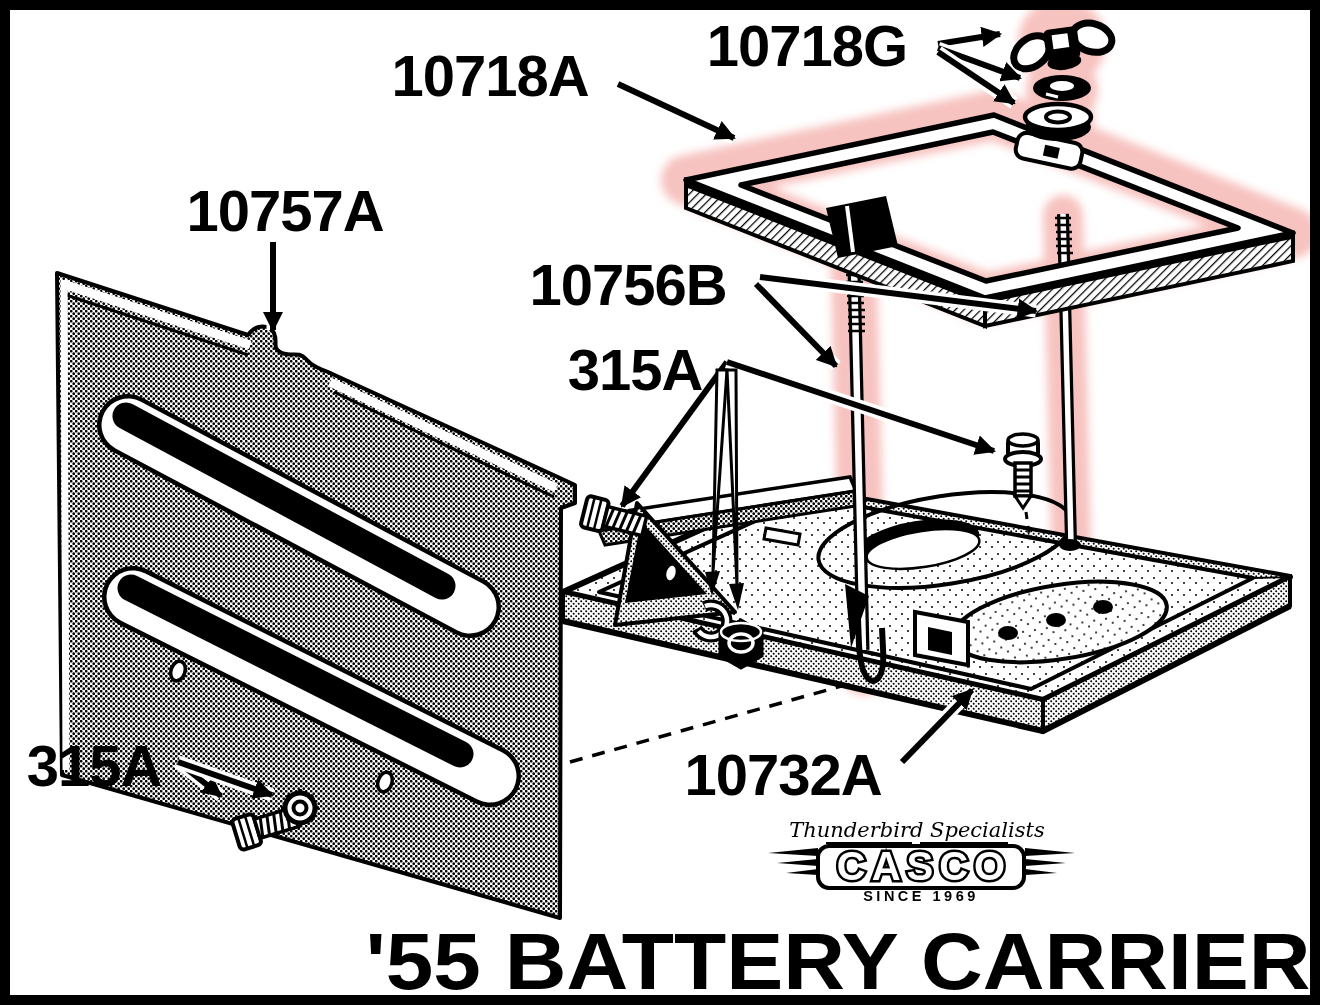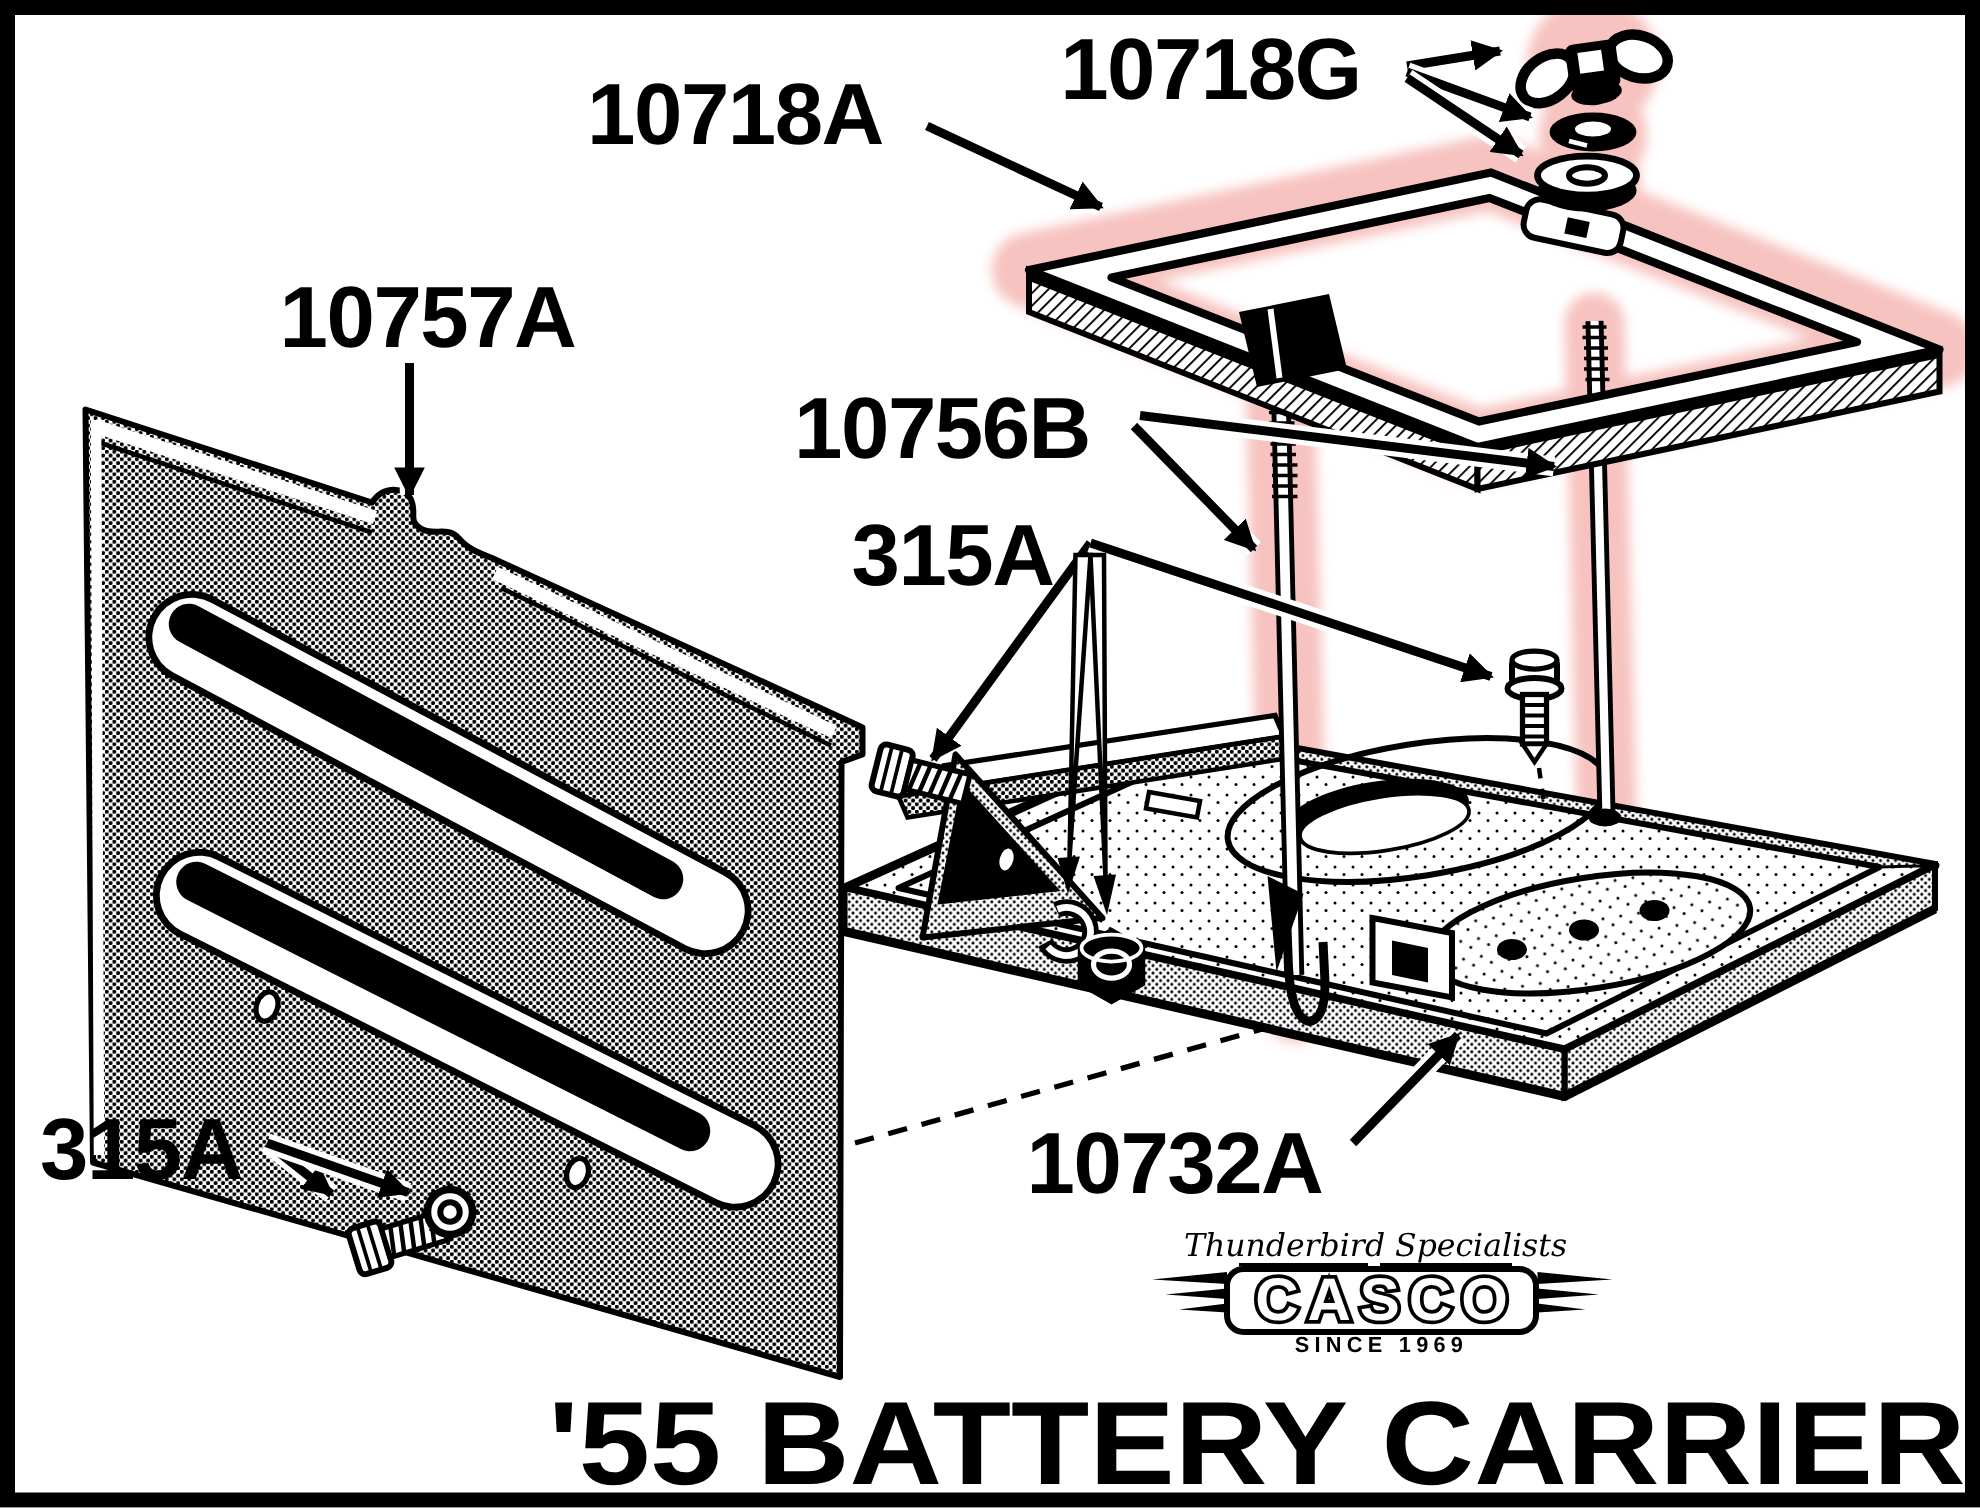--- a/index.html
+++ b/index.html
@@ -1,16 +1,16 @@
 <!DOCTYPE html>
 <html><head>
 <meta charset="utf-8">
 <style>
   html,body{margin:0;padding:0;background:#888;}
-  .stage{width:1320px;height:1005px;background:#a3a3a3;position:relative;margin:0 auto;
+  .stage{width:1320px;height:1005px;background:#4d7c0f;position:relative;margin:0 auto;
          font-family:"Liberation Sans",sans-serif;}
   svg{display:block;}
   text{font-family:"Liberation Sans",sans-serif;}
   .part-label{font-weight:bold;font-size:58px;fill:#000;letter-spacing:-1px;}
   .title-text{font-weight:bold;fill:#000;}
   .script-text{font-family:"DejaVu Serif",serif;font-style:italic;font-size:21px;fill:#000;}
   .since-text{font-weight:bold;font-size:14.5px;letter-spacing:3.5px;fill:#000;}
   .casco-text{font-weight:bold;font-size:40px;letter-spacing:6px;fill:#fff;stroke:#000;
               stroke-width:5px;paint-order:stroke;}
   .aw{stroke:#fff;stroke-width:13;fill:none;}

